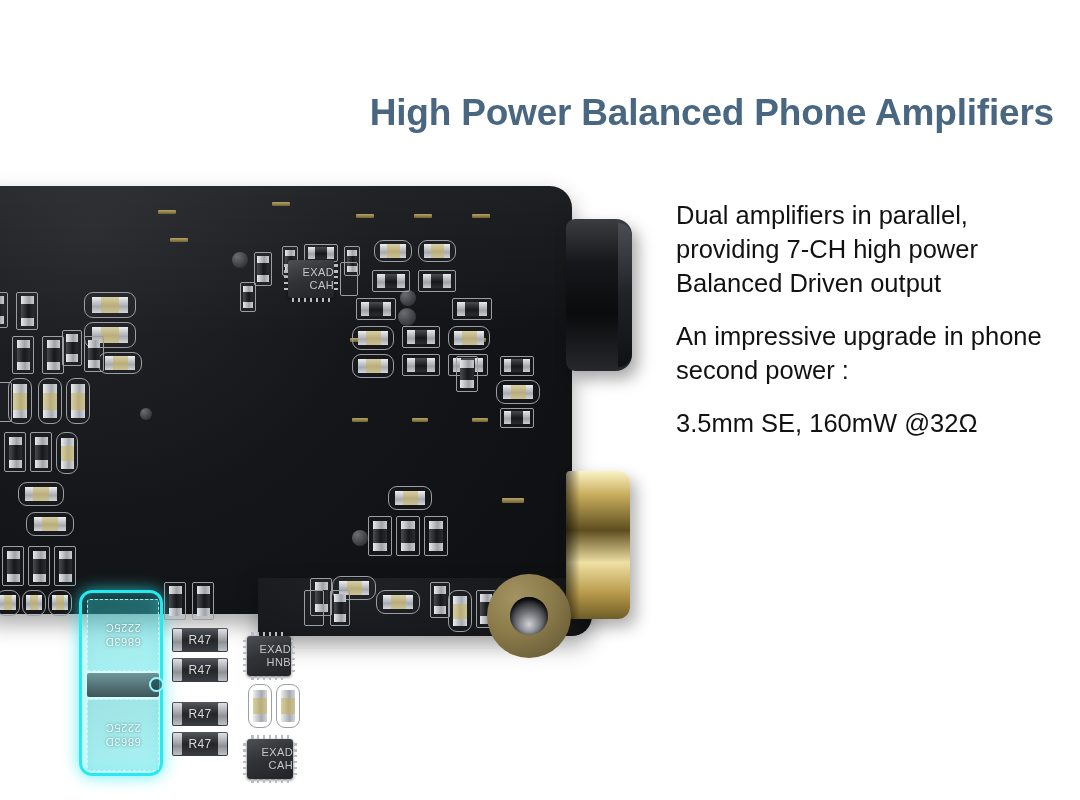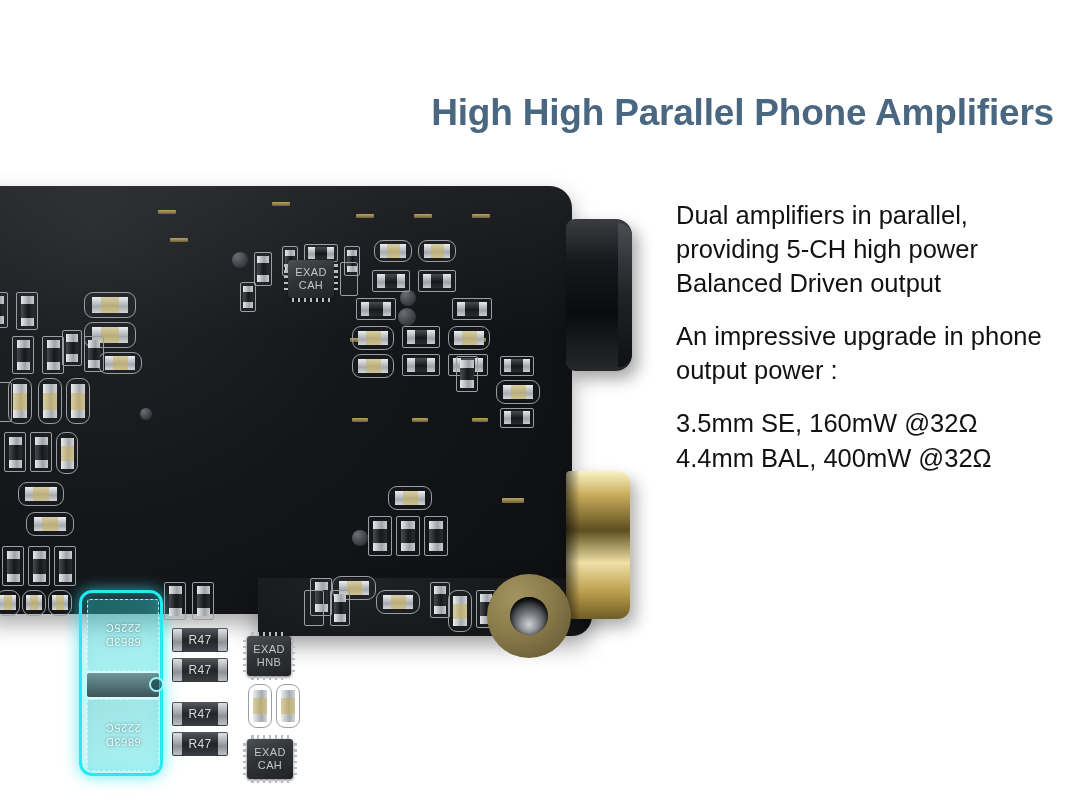--- a/index.html
+++ b/index.html
@@ -153,21 +153,21 @@
   }
   .rbox::before { left:1px; }
   .rbox::after  { right:1px; }
 
   
   .ic {
     position:absolute;
     background:linear-gradient(160deg,#4d5054,#303235 45%,#212326);
     border-radius:3px;
     display:flex; flex-direction:column;
-    align-items:center; justify-content:center;
+    align-items:flex-end; justify-content:center;
     color:#c2c5c9;
     font-size:11px;
     line-height:13px;
     letter-spacing:0.4px;
     box-shadow:0 1px 3px rgba(0,0,0,0.6);
   }
   .ic .l2 { font-size:11px; }
   .ic-pins-l, .ic-pins-r {
     position:absolute; top:4px; bottom:4px; width:4px;
     background:repeating-linear-gradient(180deg,#b9bcc1 0 2.5px, transparent 2.5px 6px);
@@ -264,21 +264,21 @@
   #ring-bore {
     width:38px; height:38px;
     border-radius:50%;
     background:radial-gradient(circle at 50% 72%, #cfd2d6 0%, #6e7176 38%, #121315 78%);
     box-shadow:inset 0 2px 5px rgba(0,0,0,0.85);
   }
 </style>
 </head>
 <body>
 
-<div id="title">High High Parallel Phone Amplifiers</div>
+<div id="title">High Power Balanced Phone Amplifiers</div>
 
 <div id="board-wrap">
 
   <div class="board" id="board-main"></div>
   <div class="board" id="board-lower"></div>
   <div id="board-sheen"></div>
 
   <div class="via" style="left:158px;top:24px;width:18px;height:4px;"></div>
   <div class="via" style="left:272px;top:16px;width:18px;height:4px;"></div>
   <div class="via" style="left:356px;top:28px;width:18px;height:4px;"></div>
@@ -485,19 +485,18 @@
 
   <div id="jack-black"></div>
   <div id="jack-gold"></div>
   <div id="ring">
     <div id="ring-bore"></div>
   </div>
 
 </div>
 
 <div id="copy">
-  <div class="para">Dual amplifiers in parallel, providing 5-CH high power Balanced Driven output</div>
-  <div class="para">An impressive upgrade in phone output power :</div>
+  <div class="para">Dual amplifiers in parallel, providing 7-CH high power Balanced Driven output</div>
+  <div class="para">An impressive upgrade in phone second power :</div>
   <div class="para specs">
     <div>3.5mm SE, 160mW @32Ω</div>
-    <div>4.4mm BAL, 400mW @32Ω</div>
   </div>
 </div>
 
 </body></html>

